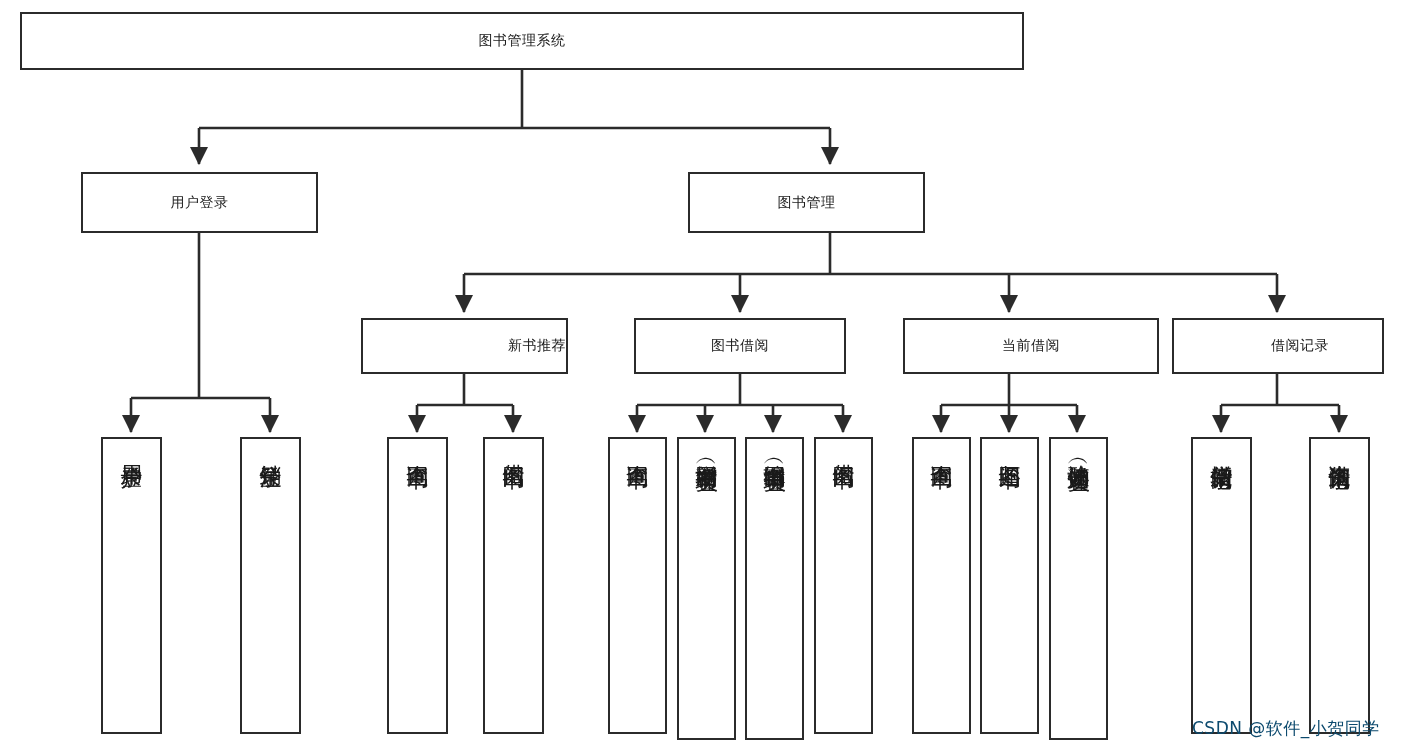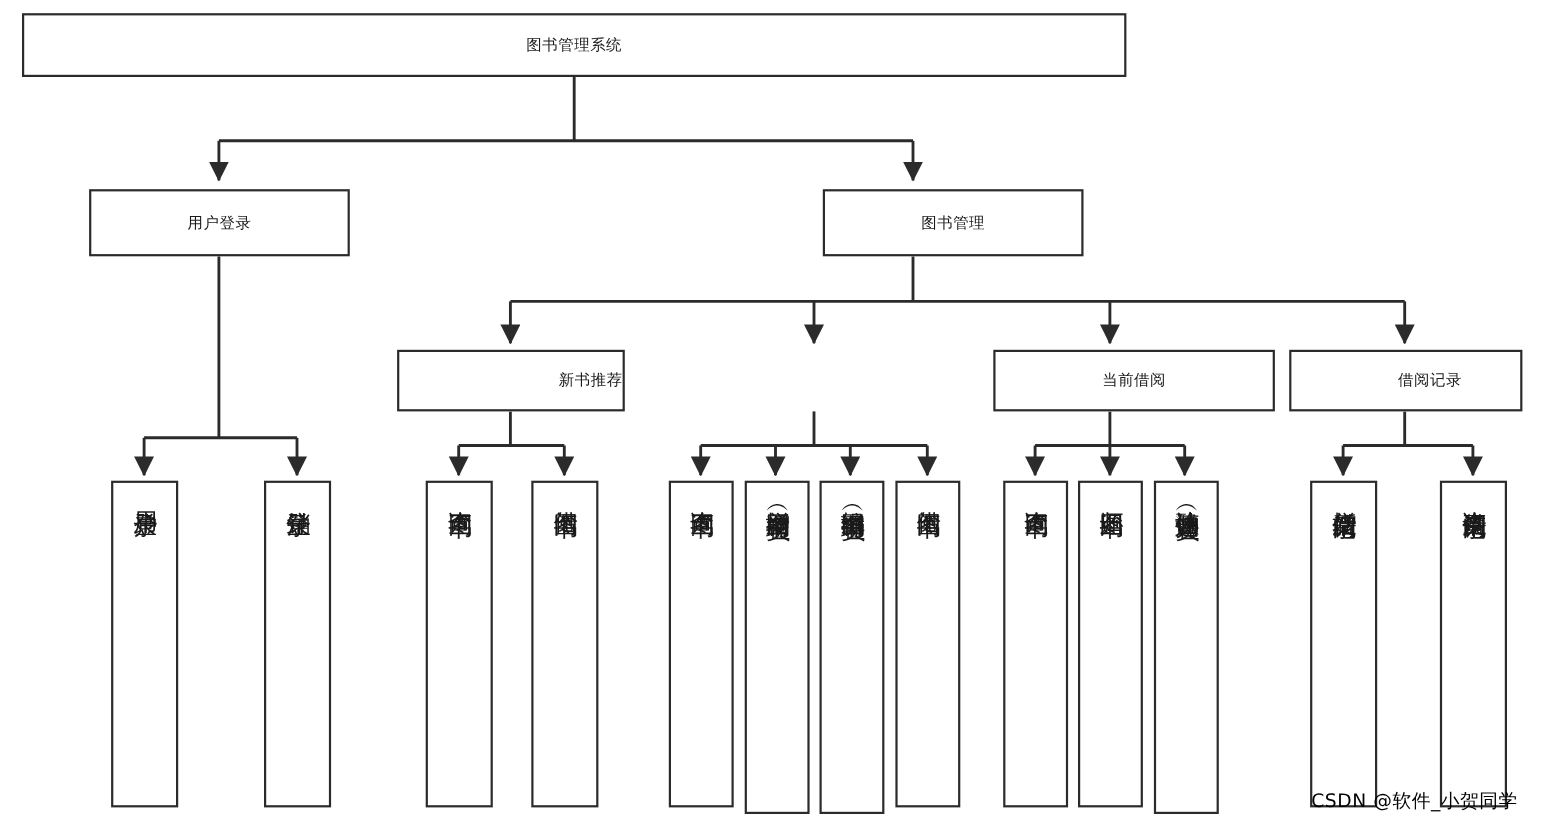--- a/index.html
+++ b/index.html
@@ -49,21 +49,21 @@
     writing-mode: vertical-rl;
     text-orientation: upright;
     font-size: 22px;
     line-height: 1.18;
     letter-spacing: 1px;
     white-space: nowrap;
   }
   .watermark {
     position: absolute;
     font-size: 17px;
-    color: #000000;
+    color: #0c4a6e;
     white-space: nowrap;
     letter-spacing: 0.5px;
   }
 </style>
 </head>
 <body>
 
 <div id="canvas">
 
   <svg id="wires" viewBox="0 0 1405 747" xmlns="http://www.w3.org/2000/svg">
@@ -117,28 +117,31 @@
   </svg>
 
   <div class="node h" style="left:20px; top:12px; width:1004px; height:58px;">
     <span>图书管理系统</span>
   </div>
 
   <div class="node h" style="left:81px; top:172px; width:237px; height:61px;">
     <span>用户登录</span>
   </div>
 
-  <div class="node h" style="left:748px; top:172px; width:237px; height:61px;">
+  <div class="node h" style="left:688px; top:172px; width:237px; height:61px;">
     <span>图书管理</span>
   </div>
 
   <div class="node h" style="left:361px; top:318px; width:207px; height:56px;justify-content:flex-end;">
     <span>新书推荐</span>
   </div>
 
+  <div class="node h" style="left:634px; top:318px; width:212px; height:56px;">
+    <span>图书借阅</span>
+  </div>
 
   <div class="node h" style="left:903px; top:318px; width:256px; height:56px;">
     <span>当前借阅</span>
   </div>
 
   <div class="node h" style="left:1172px; top:318px; width:212px; height:56px;padding-left:44px;">
     <span>借阅记录</span>
   </div>
 
   <div class="node v" style="left:101px; top:437px; width:61px; height:297px;">

